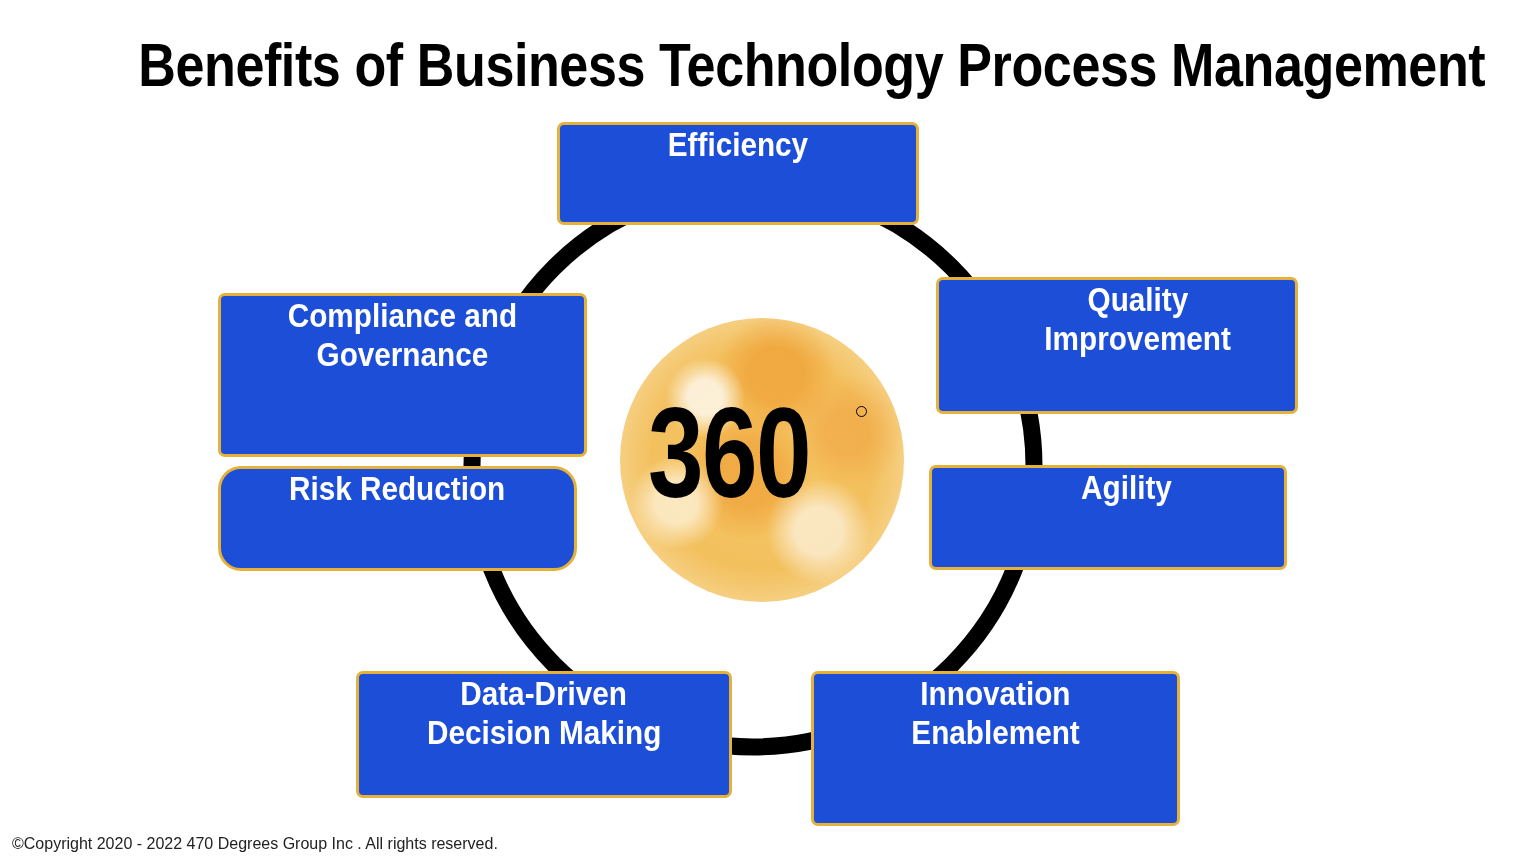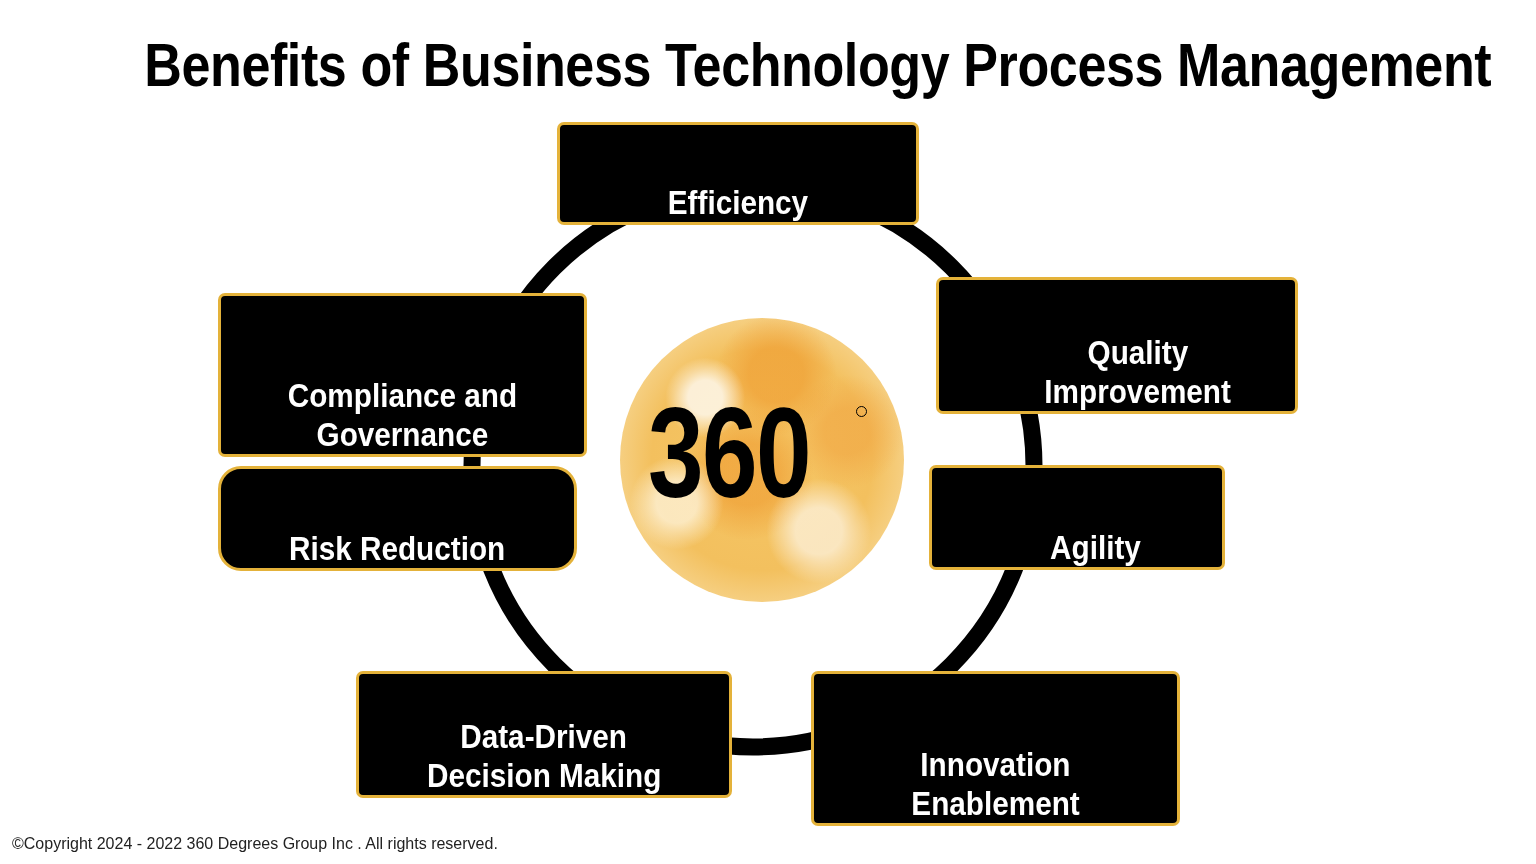--- a/index.html
+++ b/index.html
@@ -2,21 +2,21 @@
 <html><head>
 <meta charset="utf-8">
 <style>
   html, body { margin: 0; padding: 0; }
   body {
     width: 1536px; height: 864px; position: relative; overflow: hidden;
     background: #ffffff;
     font-family: "Liberation Sans", sans-serif;
   }
   .title {
-    position: absolute; left: 16px; top: 28px; width: 1344px;
+    position: absolute; left: 10px; top: 28px; width: 1344px;
     white-space: nowrap;
   }
   .title span {
     display: inline-block;
     font-family: "Liberation Sans", sans-serif;
     font-weight: bold; font-size: 62px; color: #000;
     transform: scaleX(0.84); transform-origin: center;
     letter-spacing: -0.5px; line-height: 74px;
   }
   svg.ring { position: absolute; left: 0; top: 0; }
@@ -38,22 +38,22 @@
     font-size: 128px; line-height: 130px; color: #000;
     transform: scaleX(0.78); transform-origin: left center;
     letter-spacing: -2px; white-space: nowrap;
   }
   .moon-deg {
     position: absolute; left: 856px; top: 406px; width: 11px; height: 11px;
     border: 1.5px solid #000; border-radius: 50%; box-sizing: border-box;
   }
   .box {
     position: absolute; box-sizing: border-box;
-    background: #000000; border: 3px solid #E4B23A; border-radius: 7px;
-    display: flex; flex-direction: column; align-items: center; justify-content: flex-end;
+    background: #1d4ed8; border: 3px solid #E4B23A; border-radius: 7px;
+    display: flex; flex-direction: column; align-items: center; justify-content: flex-start;
     color: #fff; text-align: center;
   }
   .box .line {
     display: block; font-family: "Liberation Sans", sans-serif; font-weight: bold;
     font-size: 33px; line-height: 39px; white-space: nowrap;
     transform: scaleX(0.9);
   }
   .footer {
     position: absolute; left: 12px; top: 835px;
     font-family: "Liberation Sans", sans-serif; font-size: 16px; color: #222;
@@ -77,21 +77,21 @@
 
 <div class="box" style="left:557px; top:122px; width:362px; height:103px;">
   <span class="line">Efficiency</span>
 </div>
 
 <div class="box" style="left:936px; top:277px; width:362px; height:137px;padding-left:41px;">
   <span class="line">Quality</span>
   <span class="line">Improvement</span>
 </div>
 
-<div class="box" style="left:929px; top:465px; width:296px; height:105px;padding-left:36px;">
+<div class="box" style="left:929px; top:465px; width:358px; height:105px;padding-left:36px;">
   <span class="line">Agility</span>
 </div>
 
 <div class="box" style="left:811px; top:671px; width:369px; height:155px;">
   <span class="line">Innovation</span>
   <span class="line">Enablement</span>
 </div>
 
 <div class="box" style="left:356px; top:671px; width:376px; height:127px;">
   <span class="line">Data-Driven</span>
@@ -100,13 +100,13 @@
 
 <div class="box" style="left:218px; top:466px; width:359px; height:105px;border-radius:23px;">
   <span class="line">Risk Reduction</span>
 </div>
 
 <div class="box" style="left:218px; top:293px; width:369px; height:164px;">
   <span class="line">Compliance and</span>
   <span class="line">Governance</span>
 </div>
 
-<div class="footer">©Copyright 2024 - 2022 360 Degrees Group Inc . All rights reserved.</div>
+<div class="footer">©Copyright 2020 - 2022 470 Degrees Group Inc . All rights reserved.</div>
 
 </body></html>

